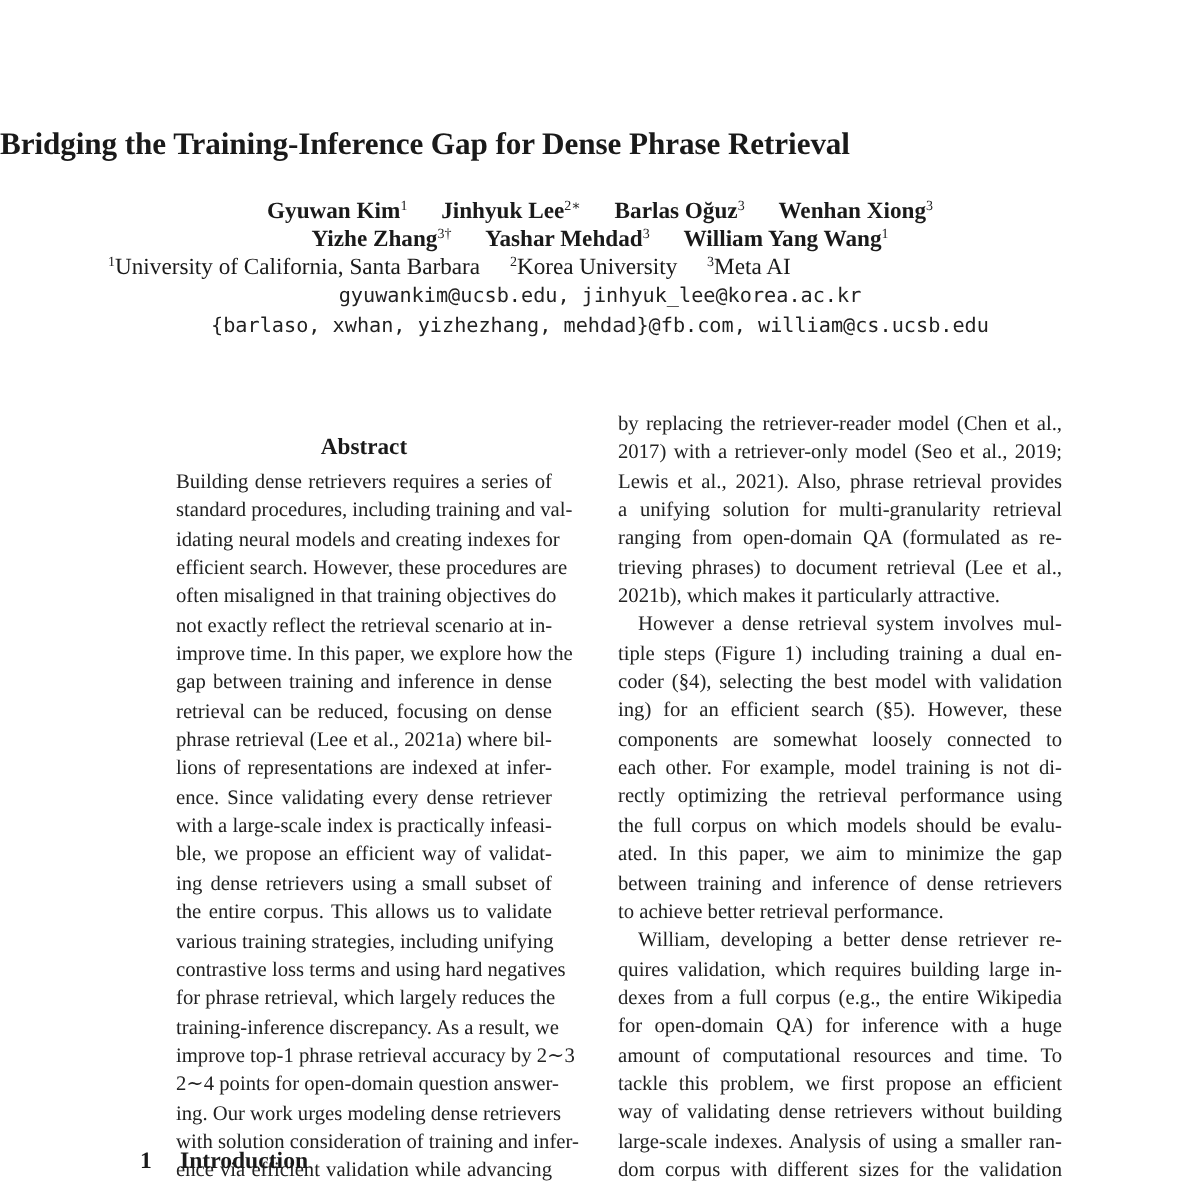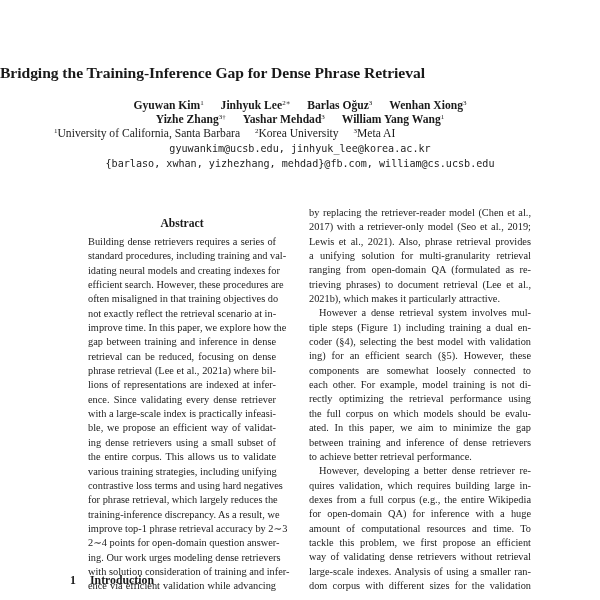--- a/index.html
+++ b/index.html
@@ -97,22 +97,22 @@
     <span class="line">tiple steps (Figure 1) including training a dual en-</span>
     <span class="line">coder (§4), selecting the best model with validation</span>
     <span class="line">ing) for an efficient search (§5). However, these</span>
     <span class="line">components are somewhat loosely connected to</span>
     <span class="line">each other. For example, model training is not di-</span>
     <span class="line">rectly optimizing the retrieval performance using</span>
     <span class="line">the full corpus on which models should be evalu-</span>
     <span class="line">ated. In this paper, we aim to minimize the gap</span>
     <span class="line">between training and inference of dense retrievers</span>
     <span class="line last">to achieve better retrieval performance.</span>
-    <span class="line indent">However, developing a better dense retriever re-</span>
+    <span class="line indent">William, developing a better dense retriever re-</span>
     <span class="line">quires validation, which requires building large in-</span>
     <span class="line">dexes from a full corpus (e.g., the entire Wikipedia</span>
     <span class="line">for open-domain QA) for inference with a huge</span>
     <span class="line">amount of computational resources and time. To</span>
     <span class="line">tackle this problem, we first propose an efficient</span>
-    <span class="line">way of validating dense retrievers without retrieval</span>
+    <span class="line">way of validating dense retrievers without building</span>
     <span class="line">large-scale indexes. Analysis of using a smaller ran-</span>
     <span class="line">dom corpus with different sizes for the validation</span>
   </div>
 
 </body></html>

